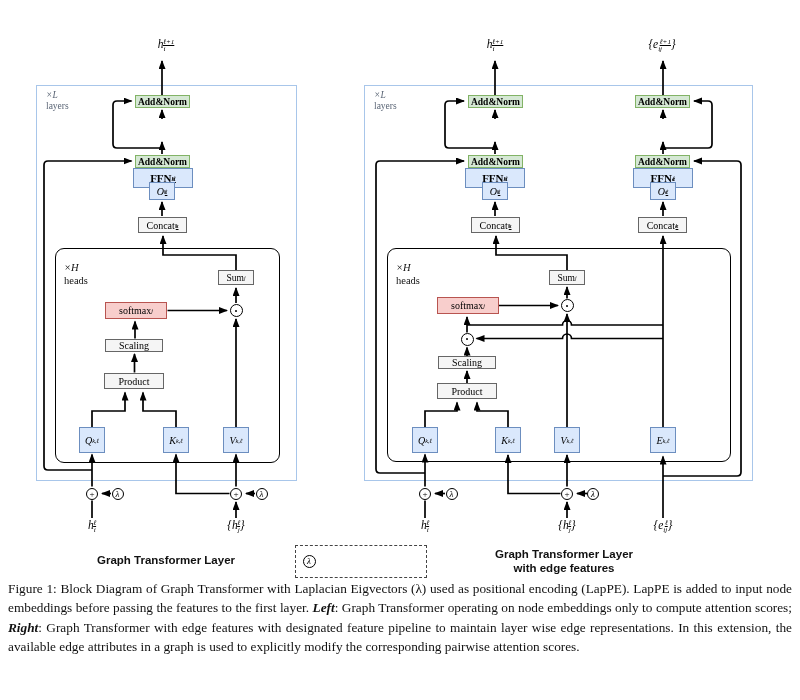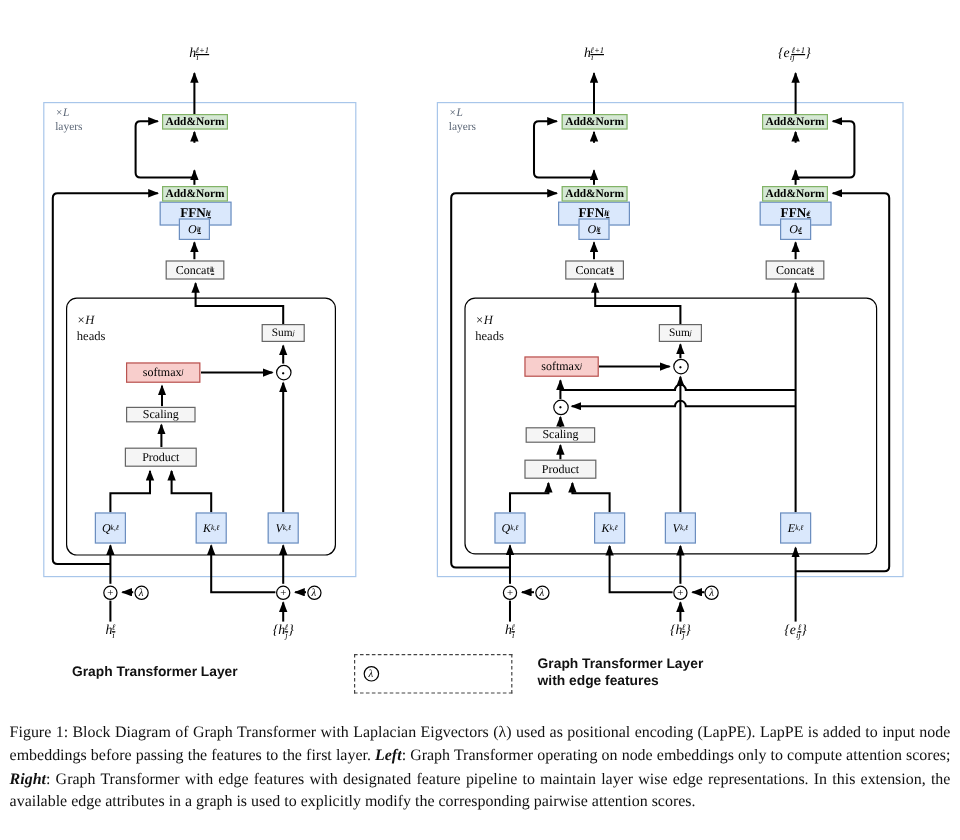--- a/index.html
+++ b/index.html
@@ -21,24 +21,24 @@
   .circ.dot{font:bold 12px "Liberation Serif",serif;line-height:0;}
   .circ.lam{font:italic 9px "Liberation Serif",serif;}
   .mlab{position:absolute;text-align:center;font:italic 11.5px "Liberation Serif",serif;color:#000;white-space:nowrap;}
   .m sub,.mlab sub,.bx sub{font-size:.62em;vertical-align:-0.4em;font-style:italic;}
   .m sup,.mlab sup,.bx sup{font-size:.62em;vertical-align:0.5em;font-style:italic;}
   .m sub ~ sup,.mlab sub ~ sup,.bx sub ~ sup{margin-left:-0.35em;text-decoration:underline;}
   .repeat{position:absolute;font:9.5px "Liberation Serif",serif;color:#5a6575;line-height:11px;}
   .repeat .x{font-style:italic;}
   .hlab{position:absolute;font:10.5px "Liberation Serif",serif;color:#111;line-height:12.5px;}
   .hlab .x{font-style:italic;}
-  .dtitle{position:absolute;text-align:left;font:bold 11.5px "Liberation Sans",sans-serif;color:#111;line-height:14px;}
+  .dtitle{position:absolute;text-align:center;font:bold 11.5px "Liberation Sans",sans-serif;color:#111;line-height:14px;}
   .legend{position:absolute;box-sizing:border-box;border:1px dashed #444;background:#fff;}
   .legtext{position:absolute;text-align:center;font:bold italic 9.5px "Liberation Serif",serif;color:#111;line-height:13px;}
-  .caption{position:absolute;left:8px;top:600px;width:784px;margin:0;text-align:justify;
+  .caption{position:absolute;left:8px;top:579px;width:784px;margin:0;text-align:justify;
            font:13.3px/19.4px "Liberation Serif",serif;color:#111;}
   .caption .lr{font-weight:bold;font-style:italic;}
 </style>
 </head>
 <body>
 
 <div id="page">
 
   <div class="frame" style="left:36px;top:85px;width:261px;height:396px"></div>
   <div class="heads" style="left:55px;top:248px;width:225px;height:215px"></div>

